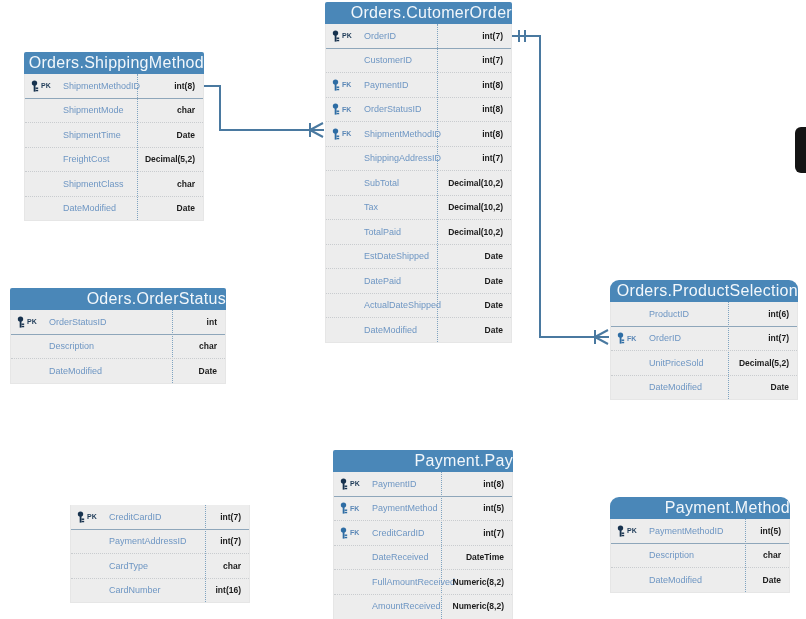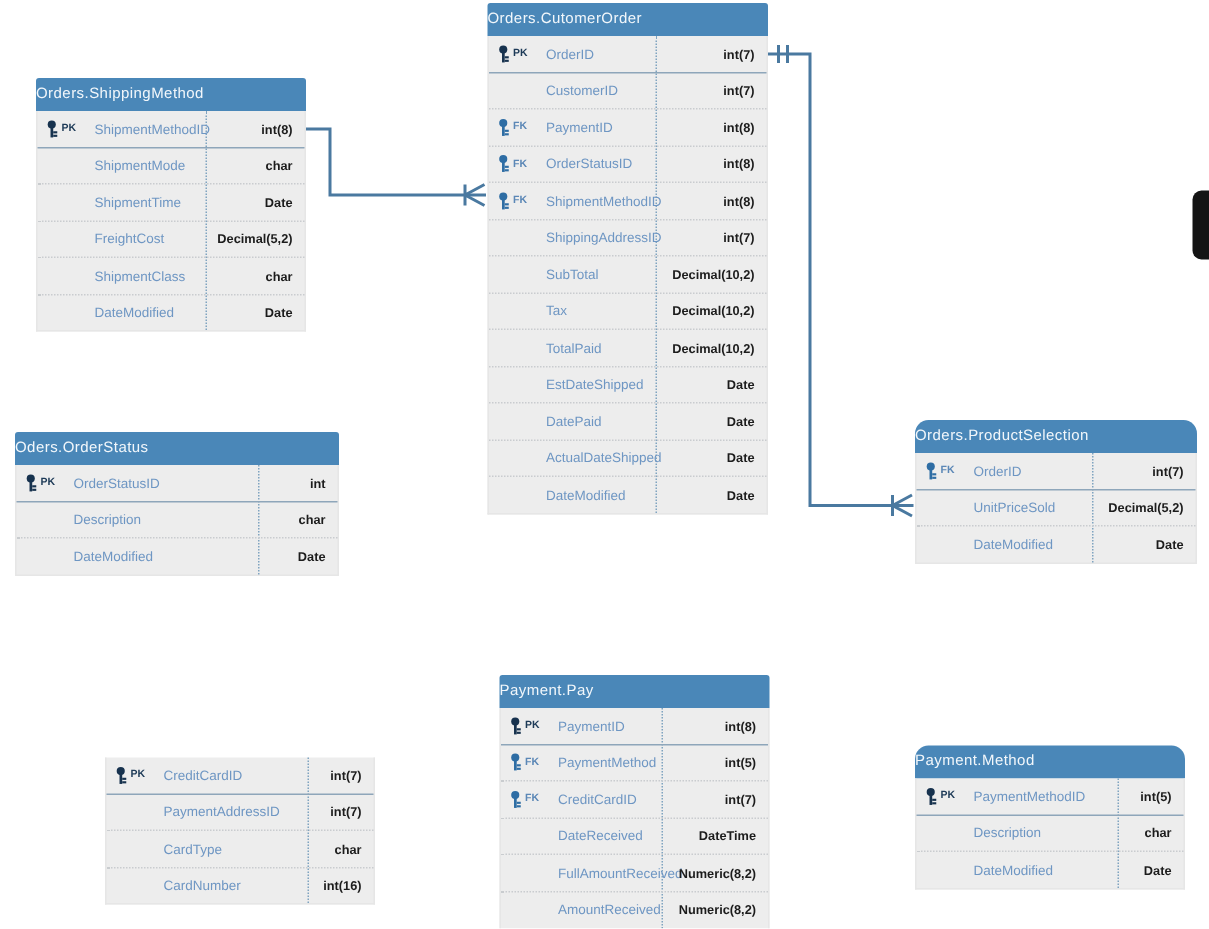--- a/index.html
+++ b/index.html
@@ -4,21 +4,21 @@
 <style>
   html,body{margin:0;padding:0;background:#ffffff;}
   .canvas{
     position:relative; width:806px; height:619px; overflow:hidden;
     background:#ffffff; font-family:"Liberation Sans", sans-serif;
   }
   .connectors{position:absolute; left:0; top:0; width:806px; height:619px; z-index:1;}
   .rel{stroke:#4a79a0; stroke-width:2; fill:none;}
   .table{position:absolute; z-index:2;}
   .thead{
-    background:#4a87b8; color:#f2f7fb; font-size:10px; text-align:left;
+    background:#4a87b8; color:#f2f7fb; font-size:16px; text-align:right;
     height:22px; line-height:22px; letter-spacing:.3px;
     border-radius:2px 2px 0 0; overflow:hidden; white-space:nowrap;
   }
   .table.rounded .thead{border-radius:9px 9px 0 0;}
   .tbody{background:#ededed; position:relative; border:1px solid #e6e6e6; border-top:none;}
   .tbody::before{
     content:''; position:absolute; top:0; bottom:0; left:var(--div,62%);
     border-left:1px dotted #7fa3c0; z-index:0;
   }
   .row{
@@ -236,20 +236,25 @@
           <span class="fname">DateModified</span>
           <span class="ftype">Date</span>
         </div>
       </div>
   </div>
 
   <div class="table rounded" style="left:610px; top:280px; width:188px; --div:63%">
     <div class="thead">Orders.ProductSelection</div>
     <div class="tbody">
         <div class="row">
+          <span class="keycell"></span>
+          <span class="fname">ProductID</span>
+          <span class="ftype">int(6)</span>
+        </div>
+        <div class="row">
           <span class="keycell">
             <svg class="key fk" viewBox="0 0 12 17">
               <circle cx="6" cy="4.6" r="3.6"></circle>
               <rect x="4.9" y="7" width="2.4" height="9"></rect>
               <rect x="7.3" y="10.5" width="3.6" height="1.9"></rect>
               <rect x="7.3" y="13.6" width="3.6" height="1.9"></rect>
             </svg>
             <span class="ktext fk">FK</span>
           </span>
           <span class="fname">OrderID</span>

